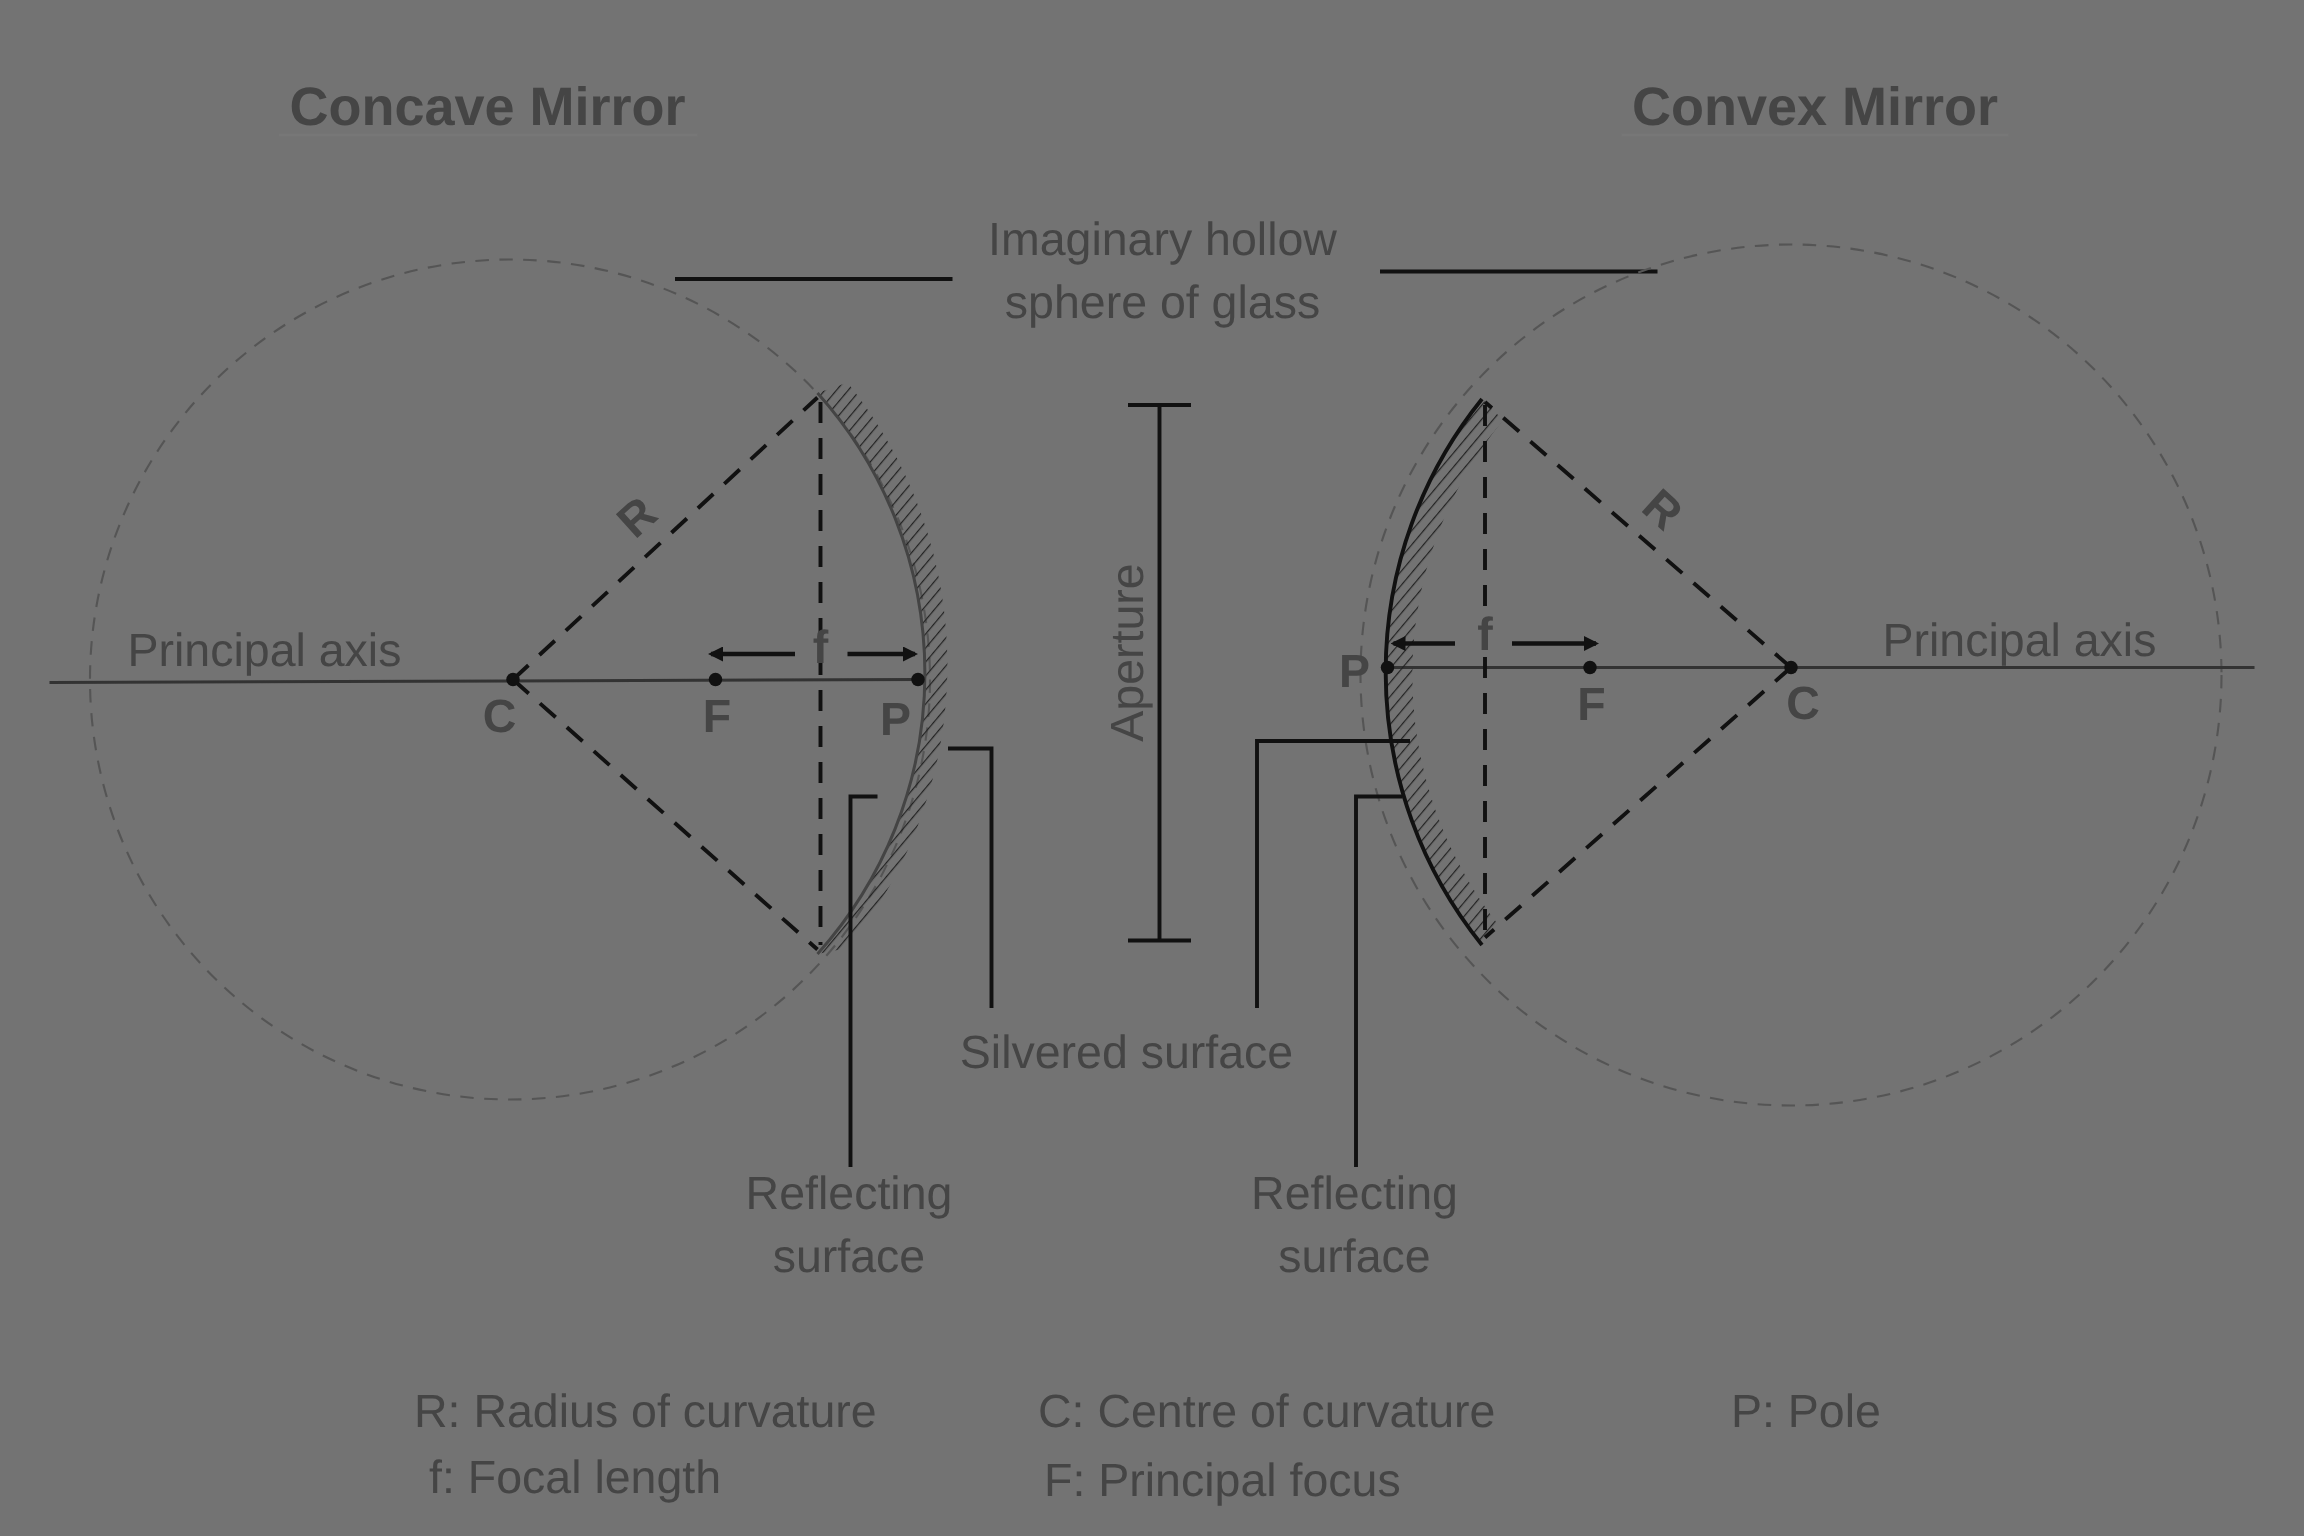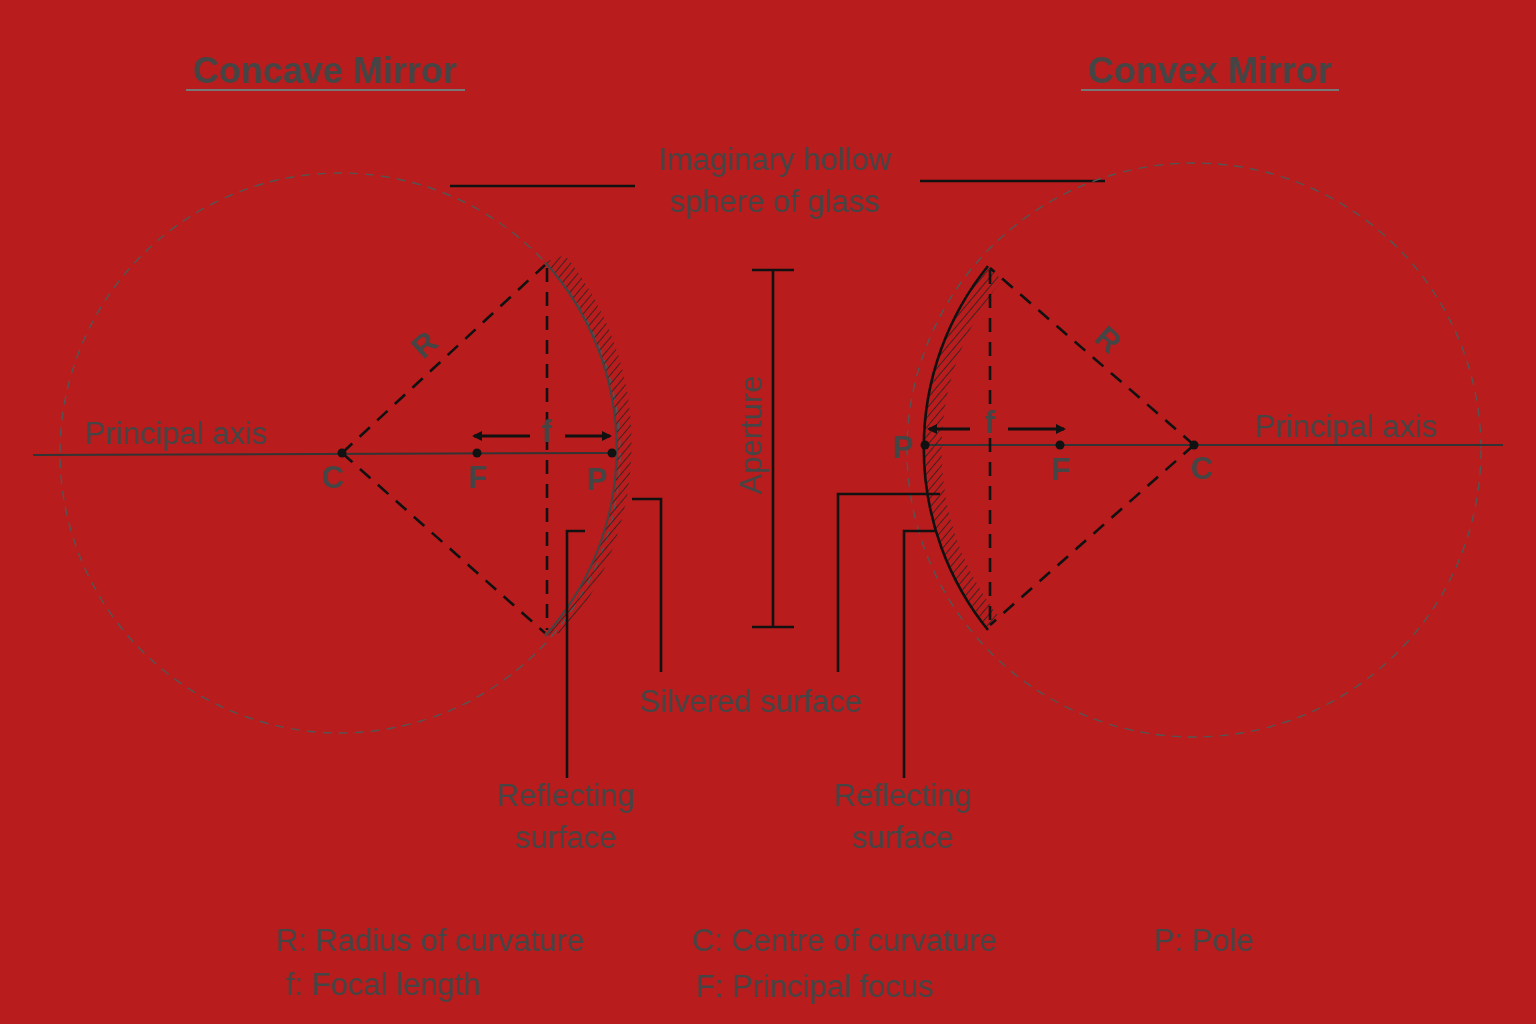--- a/index.html
+++ b/index.html
@@ -1,16 +1,16 @@
 <!DOCTYPE html>
 <html><head>
 <meta charset="utf-8">
 <style>
   html, body { margin:0; padding:0; background:#ffffff; }
-  #stage { position:relative; width:1536px; height:1024px; overflow:hidden; background:#b91c1c; }
+  #stage { position:relative; width:1536px; height:1024px; overflow:hidden; background:#737373; }
   svg { position:absolute; left:0; top:0; }
   .lbl { font-family:"Liberation Sans", sans-serif; fill:#454545; }
   .title { font-size:36px; font-weight:bold; }
   .mid { font-size:31px; }
   .pt { font-size:31px; font-weight:bold; }
   .leg { font-size:31px; }
   .dash { stroke:#111; stroke-width:2.6; stroke-dasharray:14 10; fill:none; }
   .circ { stroke:#555; stroke-width:1.4; stroke-dasharray:9 7; fill:none; }
   .solid { stroke:#111; stroke-width:2.6; fill:none; }
   .axis { stroke:#333; stroke-width:2; }

